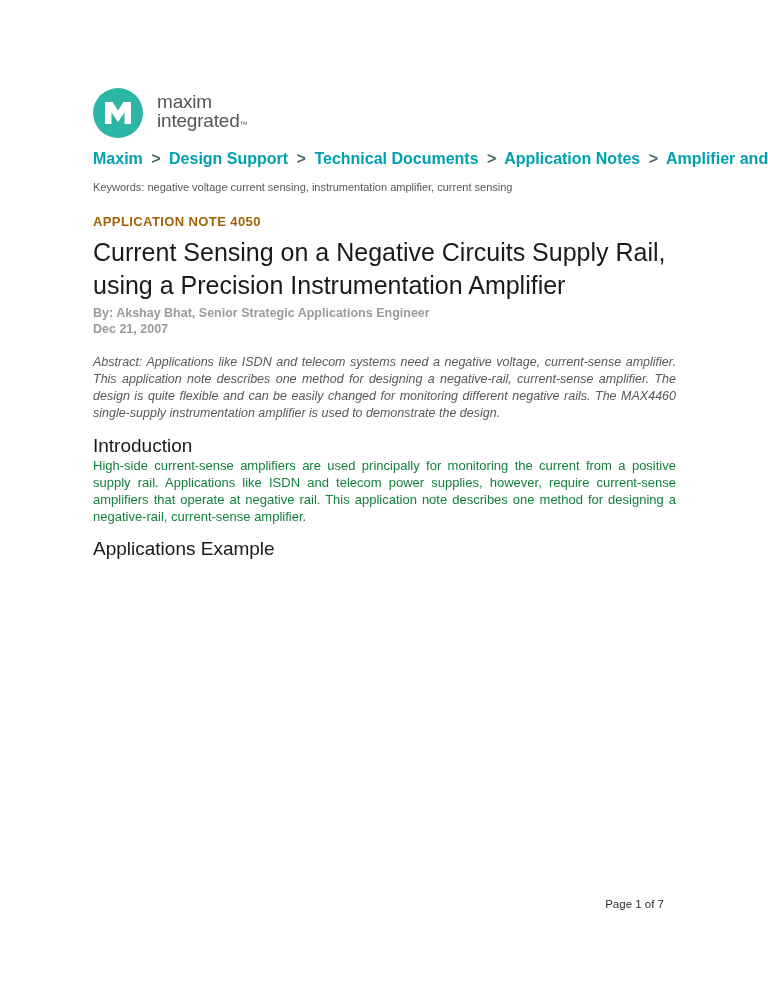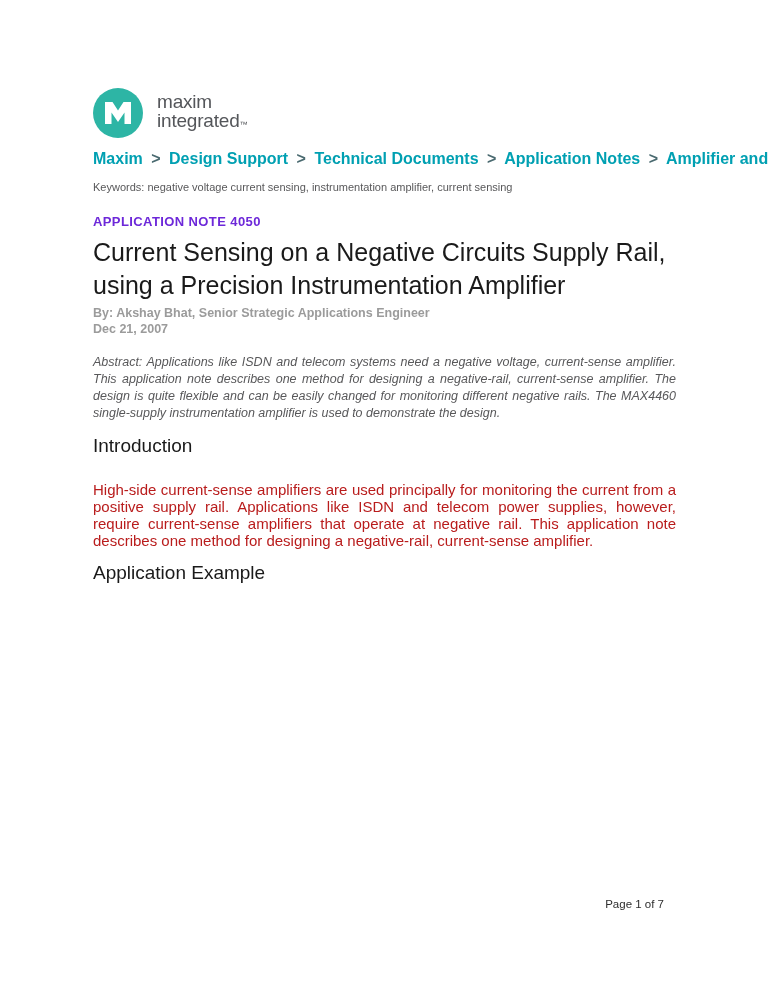--- a/index.html
+++ b/index.html
@@ -21,27 +21,27 @@
   
   .breadcrumb { margin-top: 12px; font-size: 16px; color: #444; white-space: nowrap; font-weight: bold; }
   .breadcrumb a { color: #00a0b2; text-decoration: none; cursor: pointer; }
   .breadcrumb .sep { color: #4a6a70; margin: 0 4px; }
   .breadcrumb .current { color: #58585a; }
 
   
   .keywords { margin-top: 13px; font-size: 11px; color: #58585a; }
 
   
-  .kicker { margin-top: 21px; font-size: 13px; font-weight: bold; color: #6d28d9; letter-spacing: 0.4px; }
+  .kicker { margin-top: 21px; font-size: 13px; font-weight: bold; color: #a16207; letter-spacing: 0.4px; }
   .title { margin-top: 7px; font-size: 25px; line-height: 33px; color: #1a1a1a; font-weight: normal; max-width: 590px; }
   .byline { margin-top: 3px; font-size: 12.5px; font-weight: bold; color: #9b9b9b; line-height: 16px; }
   .byline .indent { padding-left: 22px; }
   .abstract { margin-top: 17px; font-size: 12.5px; font-style: italic; color: #58585a; line-height: 17px; text-align: justify; max-width: 584px; }
   h2.section-heading { margin-top: 13px; font-size: 19px; font-weight: normal; color: #1a1a1a; }
-  .body-para { margin-top: 24px; font-size: 15px; color: #b91c1c; line-height: 17px; text-align: justify; max-width: 584px; }
+  .body-para { margin-top: 0; font-size: 13px; color: #15803d; line-height: 17px; text-align: justify; max-width: 584px; }
   .section-gap { margin-top: 10px; }
 
   
   .footer { position: absolute; top: 898px; right: 104px; font-size: 11.5px; color: #2e2e2e; }
 </style>
 </head>
 <body>
 
 <div class="page">
 
@@ -78,17 +78,17 @@
   <div class="byline">
     <div>By: Akshay Bhat, Senior Strategic Applications Engineer</div>
     <div>Dec 21, 2007</div>
   </div>
 
   <p class="abstract">Abstract: Applications like ISDN and telecom systems need a negative voltage, current-sense amplifier. This application note describes one method for designing a negative-rail, current-sense amplifier. The design is quite flexible and can be easily changed for monitoring different negative rails. The MAX4460 single-supply instrumentation amplifier is used to demonstrate the design.</p>
 
   <h2 class="section-heading">Introduction</h2>
   <p class="body-para">High-side current-sense amplifiers are used principally for monitoring the current from a positive supply rail. Applications like ISDN and telecom power supplies, however, require current-sense amplifiers that operate at negative rail. This application note describes one method for designing a negative-rail, current-sense amplifier.</p>
 
-  <h2 class="section-heading section-gap">Application Example</h2>
+  <h2 class="section-heading section-gap">Applications Example</h2>
 
 </div>
 
 <div class="footer">Page 1 of 7</div>
 
 </body></html>

